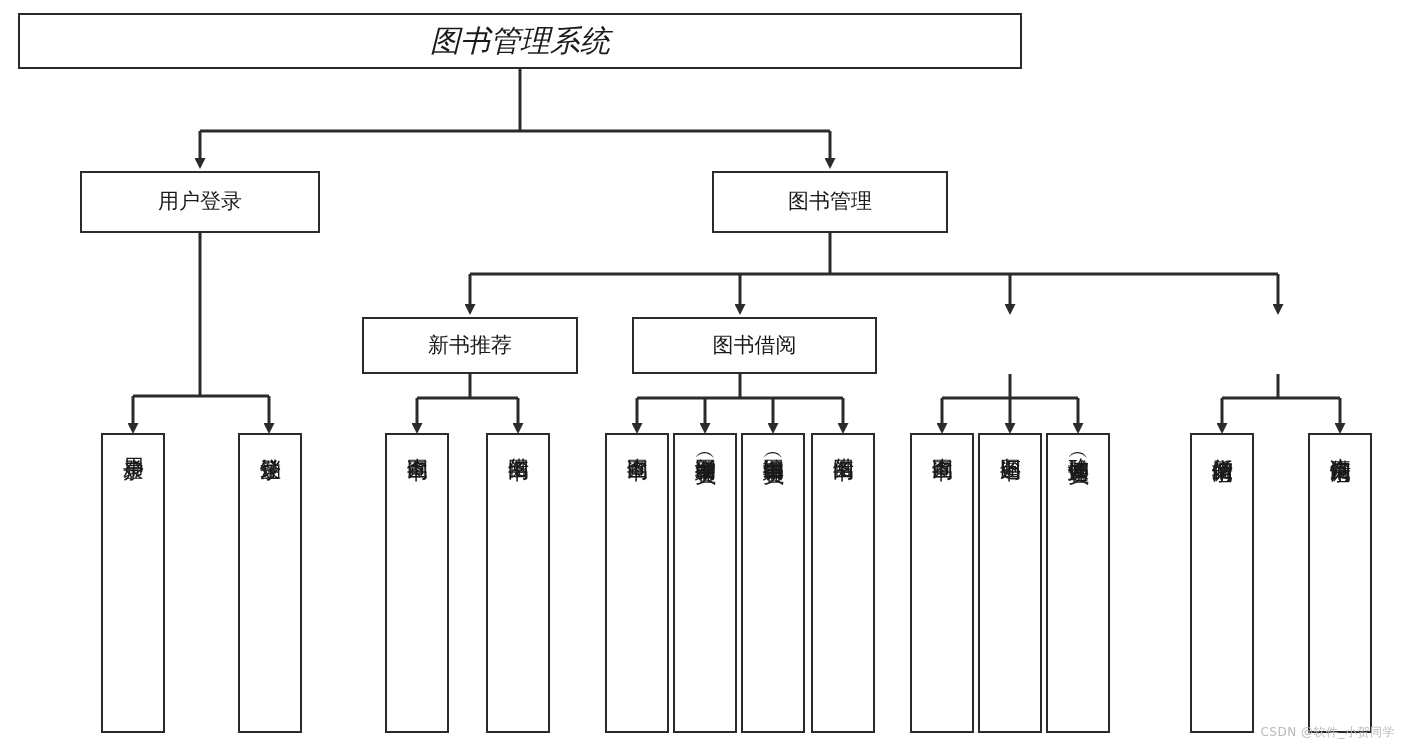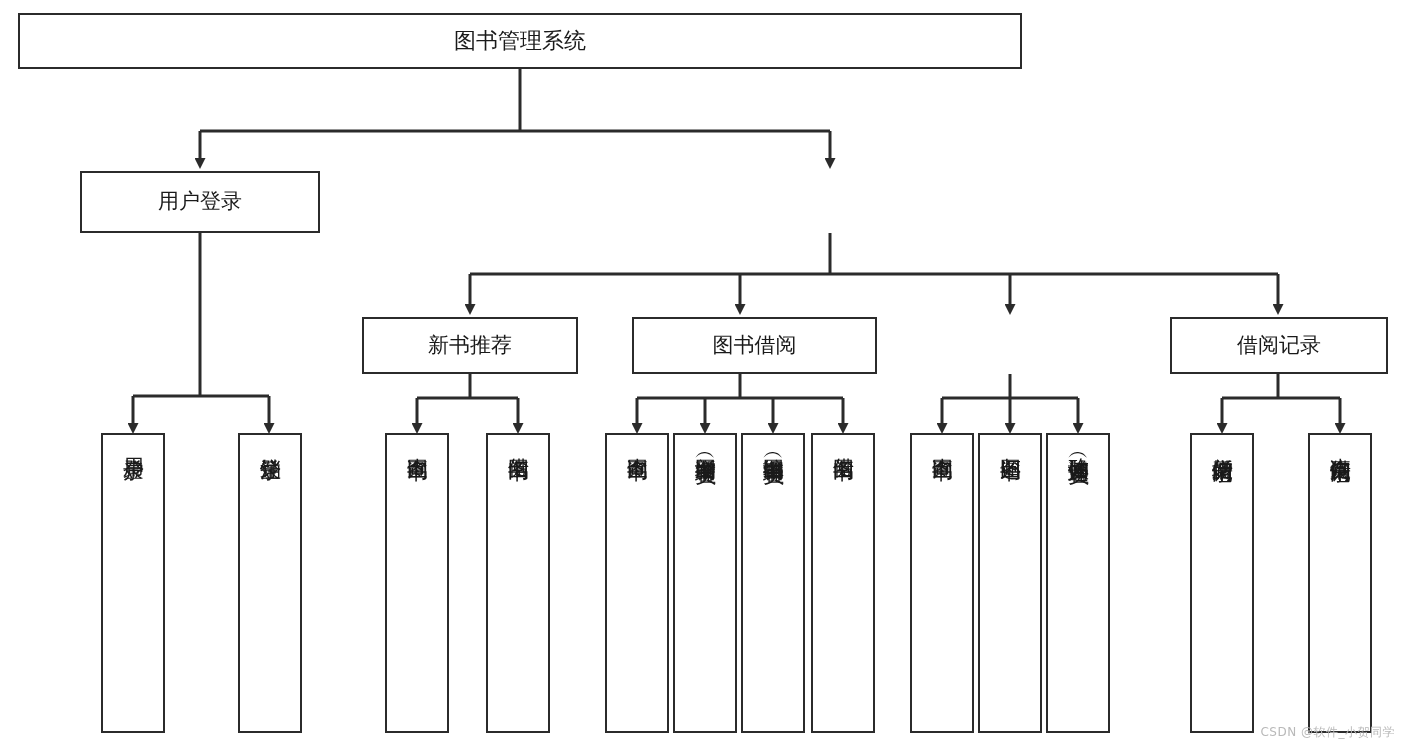--- a/index.html
+++ b/index.html
@@ -40,21 +40,22 @@
     display: block;
     text-align: center;
     line-height: 1.02;
     white-space: pre;
     color: #1a1a1a;
   }
   .node.horizontal .node-label {
     font-size: 21px;
   }
   .node.horizontal.root .node-label {
-    font-size: 22px;
+    font-size: 30px;
+    font-style: italic;
   }
   .node.vertical {
     align-items: flex-start;
     padding-top: 6px;
   }
   .node.vertical .node-label {
     font-size: 21px;
     writing-mode: vertical-rl;
     text-orientation: upright;
     letter-spacing: 1px;
@@ -129,33 +130,33 @@
   </svg>
 
   <div class="node horizontal root" style="left:18px; top:13px; width:1004px; height:56px;">
     <span class="node-label">图书管理系统</span>
   </div>
 
   <div class="node horizontal" style="left:80px; top:171px; width:240px; height:62px;">
     <span class="node-label">用户登录</span>
   </div>
 
+  <div class="node horizontal" style="left:712px; top:171px; width:236px; height:62px;">
+    <span class="node-label">图书管理</span>
+  </div>
 
   <div class="node horizontal" style="left:362px; top:317px; width:216px; height:57px;">
     <span class="node-label">新书推荐</span>
   </div>
 
   <div class="node horizontal" style="left:632px; top:317px; width:245px; height:57px;">
     <span class="node-label">图书借阅</span>
   </div>
 
 
-  <div class="node horizontal" style="left:1170px; top:317px; width:218px; height:57px;">
-    <span class="node-label">借阅记录</span>
-  </div>
 
   <div class="node vertical" style="left:101px; top:433px; width:64px; height:300px;">
     <span class="node-label">用户登录</span>
   </div>
 
   <div class="node vertical" style="left:238px; top:433px; width:64px; height:300px;">
     <span class="node-label">注销登录</span>
   </div>
 
   <div class="node vertical" style="left:385px; top:433px; width:64px; height:300px;">

